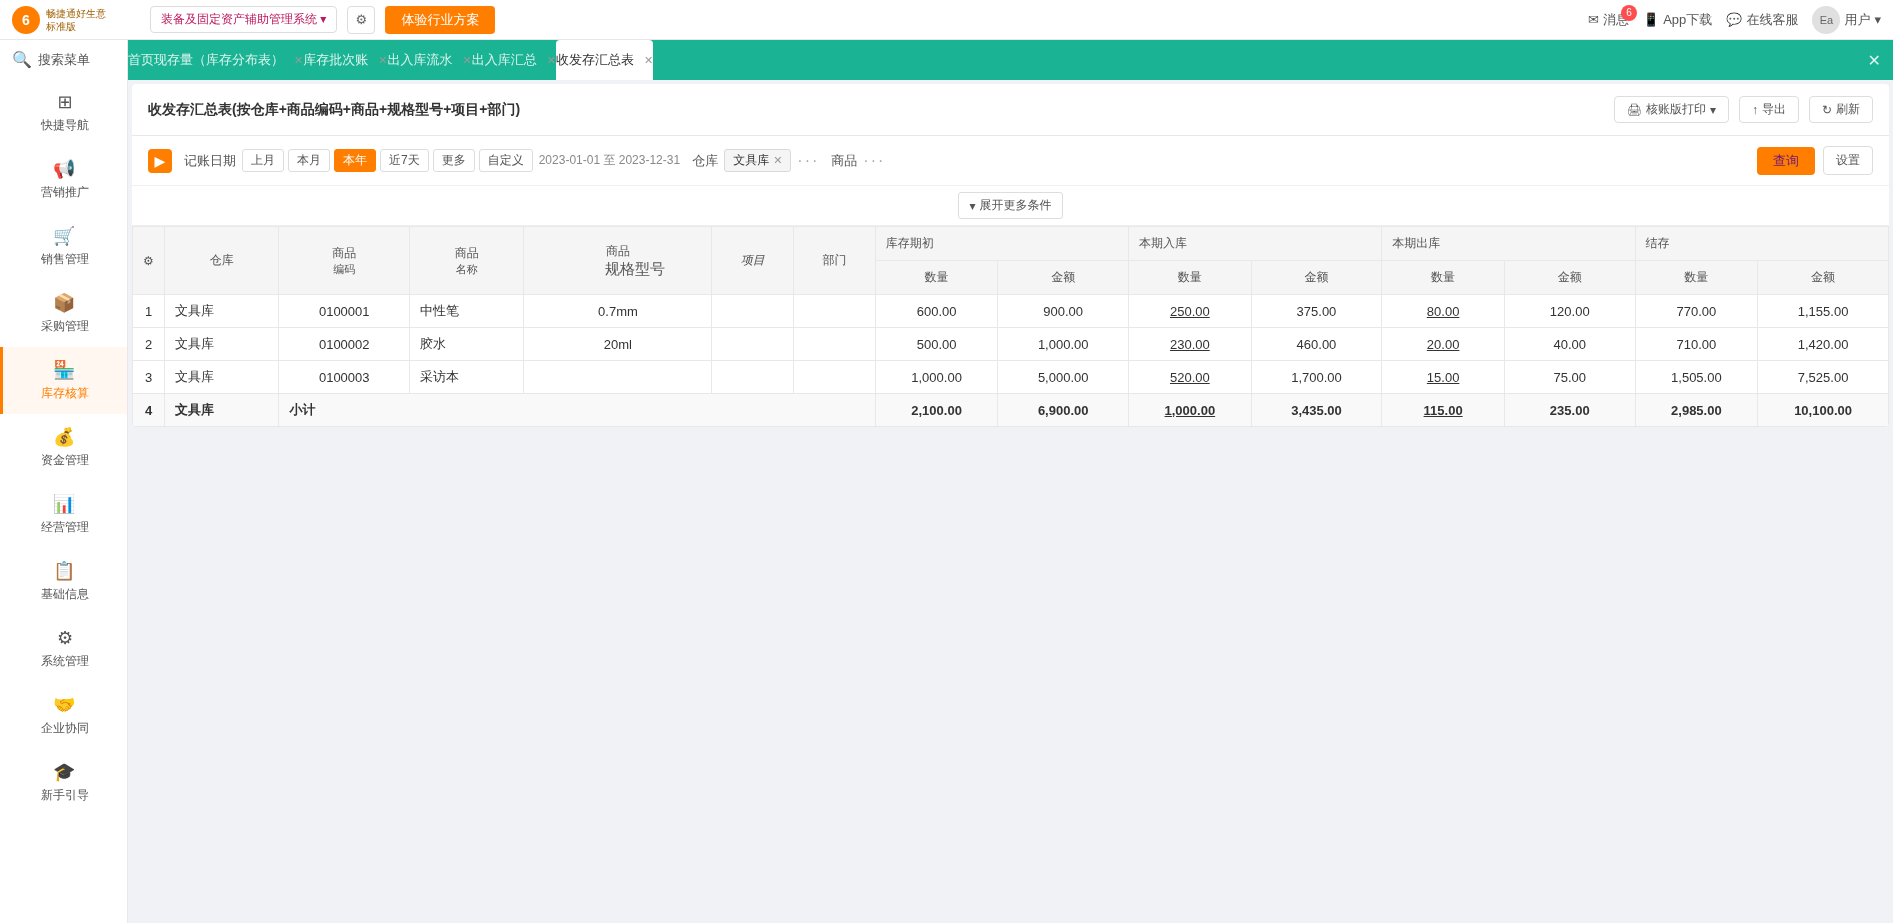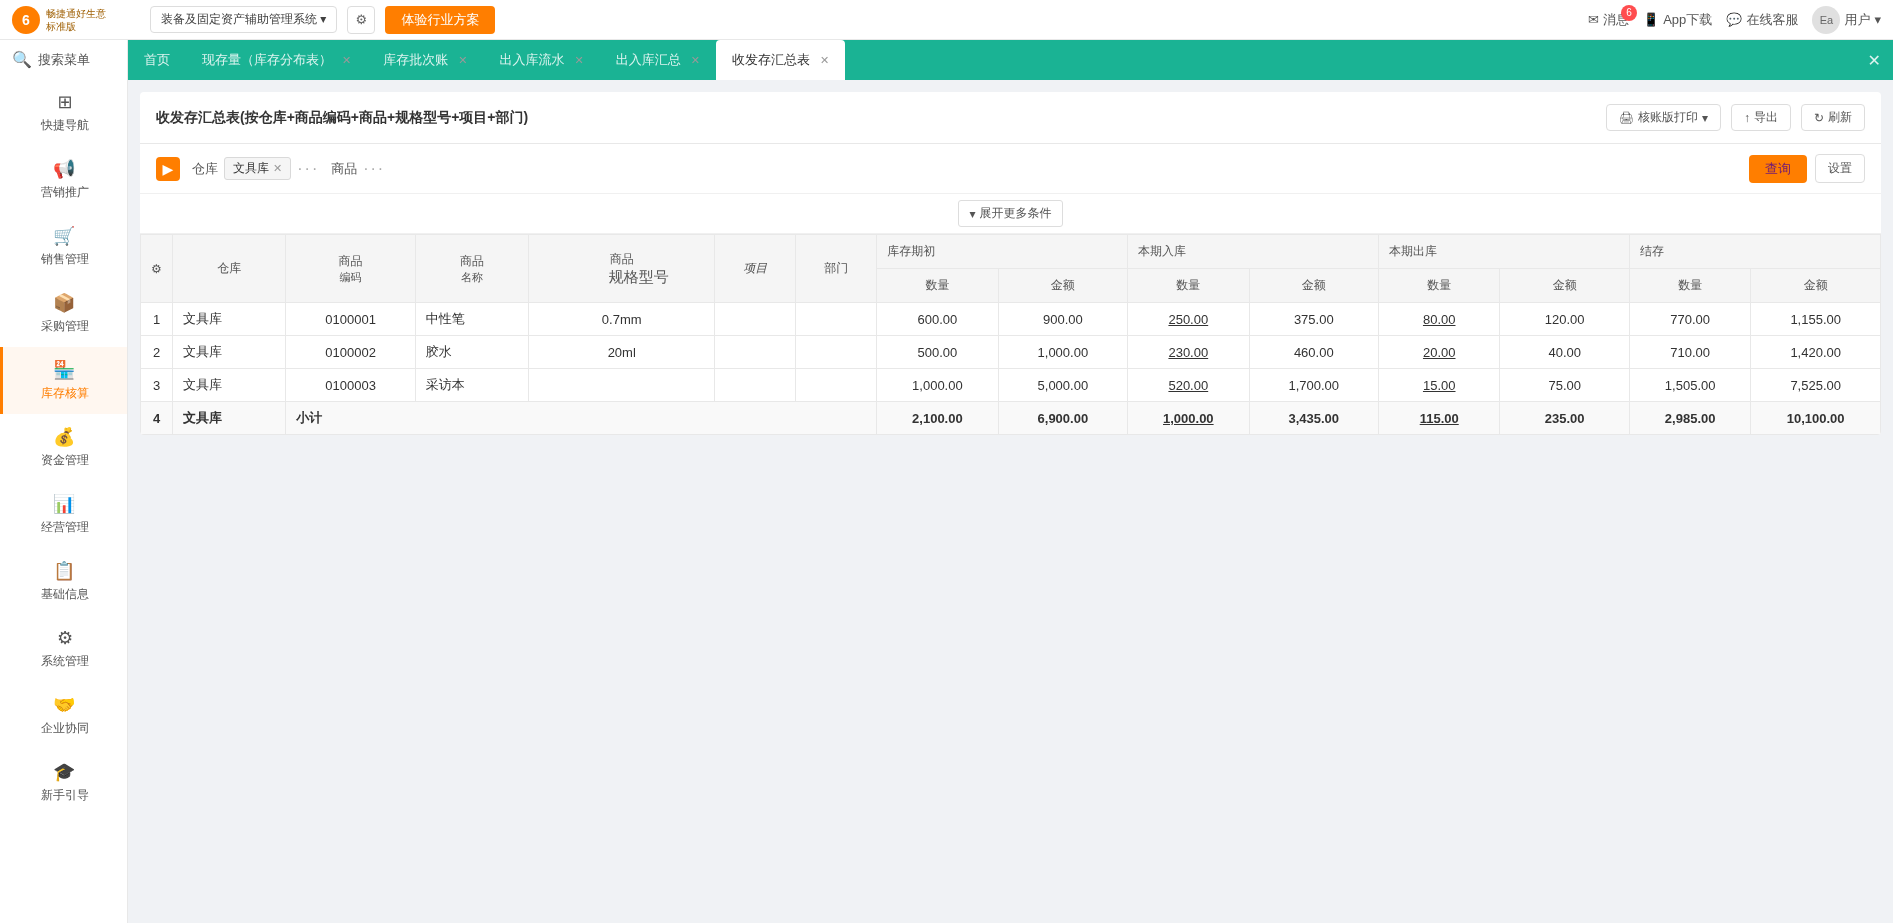--- a/index.html
+++ b/index.html
@@ -4,21 +4,21 @@
   <style>
     * { box-sizing: border-box; margin: 0; padding: 0; }
     body { font-family: 'Microsoft YaHei', Arial, sans-serif; font-size: 13px; background: #f0f2f5; color: #333; display: flex; flex-direction: column; height: 923px; overflow: hidden; }
 
     
     .top-bar { height: 40px; background: #fff; display: flex; align-items: center; padding: 0 12px; border-bottom: 1px solid #e8e8e8; justify-content: space-between; flex-shrink: 0; }
     .top-bar-left { display: flex; align-items: center; gap: 10px; }
     .logo-area { display: flex; align-items: center; gap: 6px; width: 128px; }
     .logo-icon { width: 28px; height: 28px; background: #ff7e00; border-radius: 50%; display: flex; align-items: center; justify-content: center; color: #fff; font-weight: bold; font-size: 14px; }
     .logo-text { font-size: 10px; color: #a16207; line-height: 1.3; }
-    .dropdown-btn { padding: 4px 10px; border: 1px solid #ddd; border-radius: 4px; background: #fff; font-size: 12px; cursor: pointer; color: #404040; }
+    .dropdown-btn { padding: 4px 10px; border: 1px solid #ddd; border-radius: 4px; background: #fff; font-size: 12px; cursor: pointer; color: #be185d; }
     .settings-icon-btn { width: 28px; height: 28px; border: 1px solid #ddd; border-radius: 4px; background: #fff; display: flex; align-items: center; justify-content: center; cursor: pointer; color: #666; }
     .experience-btn { padding: 5px 16px; background: #ff7e00; color: #fff; border: none; border-radius: 4px; cursor: pointer; font-size: 13px; }
     .top-bar-right { display: flex; align-items: center; gap: 14px; font-size: 13px; color: #555; }
     .badge-wrap { position: relative; cursor: pointer; }
     .badge { position: absolute; top: -6px; right: -8px; background: #ff4d4f; color: #fff; border-radius: 10px; font-size: 10px; padding: 0 4px; min-width: 16px; text-align: center; line-height: 16px; }
     .top-right-item { display: flex; align-items: center; gap: 4px; cursor: pointer; color: #555; }
     .user-avatar { width: 28px; height: 28px; background: #e0e0e0; border-radius: 50%; display: flex; align-items: center; justify-content: center; font-size: 11px; color: #666; }
 
     
     .main-layout { display: flex; flex: 1; overflow: hidden; }
@@ -31,28 +31,28 @@
     .sidebar-item .label { font-size: 12px; text-align: center; }
     .sidebar-search { display: flex; align-items: center; padding: 10px 12px; gap: 6px; color: #555; cursor: pointer; }
     .sidebar-search .icon { font-size: 16px; }
     .sidebar-search .label { font-size: 13px; }
 
     
     .content-area { flex: 1; display: flex; flex-direction: column; overflow: hidden; }
 
     
     .tab-bar { height: 40px; background: #1ab394; display: flex; align-items: center; padding: 0 0; flex-shrink: 0; }
-    .tab-item { padding: 0 16px; height: 40px; display: flex; align-items: center; gap: 6px; color: rgba(255,255,255,0.85); cursor: pointer; font-size: 13px; white-space: nowrap; text-align: center; }
+    .tab-item { padding: 0 0; height: 40px; display: flex; align-items: center; gap: 6px; color: rgba(255,255,255,0.85); cursor: pointer; font-size: 13px; white-space: nowrap; text-align: center; }
     .tab-item.active { background: #fff; color: #333; border-top-left-radius: 4px; border-top-right-radius: 4px; }
     .tab-item .close-x { font-size: 11px; color: #999; cursor: pointer; margin-left: 4px; }
     .tab-item.active .close-x { color: #999; }
     .tab-close-all { margin-left: auto; padding: 0 12px; color: rgba(255,255,255,0.85); cursor: pointer; font-size: 16px; }
 
     
-    .page-content { flex: 1; overflow: auto; padding: 12px; background: #f0f2f5; }
+    .page-content { flex: 1; overflow: auto; padding: 4px; background: #f0f2f5; }
 
     
     .page-title-bar { background: #fff; padding: 12px 16px; border-radius: 4px 4px 0 0; display: flex; align-items: center; justify-content: space-between; border-bottom: 1px solid #e8e8e8; }
     .page-title { font-size: 14px; font-weight: bold; color: #333; }
     .page-actions { display: flex; align-items: center; gap: 10px; }
     .page-action-btn { padding: 4px 12px; border: 1px solid #ddd; border-radius: 4px; background: #fff; cursor: pointer; font-size: 12px; color: #555; display: flex; align-items: center; gap: 4px; }
 
     
     .filter-bar { background: #fff; padding: 10px 16px; display: flex; align-items: center; gap: 12px; border-bottom: 1px solid #f0f0f0; flex-wrap: wrap; }
     .filter-toggle-btn { width: 24px; height: 24px; background: #ff7e00; border-radius: 4px; display: flex; align-items: center; justify-content: center; color: #fff; cursor: pointer; flex-shrink: 0; font-size: 14px; }
@@ -240,20 +240,32 @@
           <button class="page-action-btn">
             <span>↻</span>
             <span>刷新</span>
           </button>
         </div>
       </div>
 
       <div class="filter-bar">
         <div class="filter-toggle-btn">▶</div>
         <div class="filter-group">
+          <span class="filter-label">记账日期</span>
+          <div class="date-presets">
+            <button class="date-preset-btn">上月</button>
+            <button class="date-preset-btn">本月</button>
+            <button class="date-preset-btn active">本年</button>
+            <button class="date-preset-btn">近7天</button>
+            <button class="date-preset-btn">更多</button>
+            <button class="date-preset-btn">自定义</button>
+          </div>
+          <span class="date-range">2023-01-01 至 2023-12-31</span>
+        </div>
+        <div class="filter-group">
           <span class="filter-label">仓库</span>
           <div class="filter-tag">
             <span>文具库</span>
             <span class="remove-x">✕</span>
           </div>
           <span class="filter-dots">···</span>
         </div>
         <div class="filter-group">
           <span class="filter-label">商品</span>
           <span class="filter-dots">···</span>

